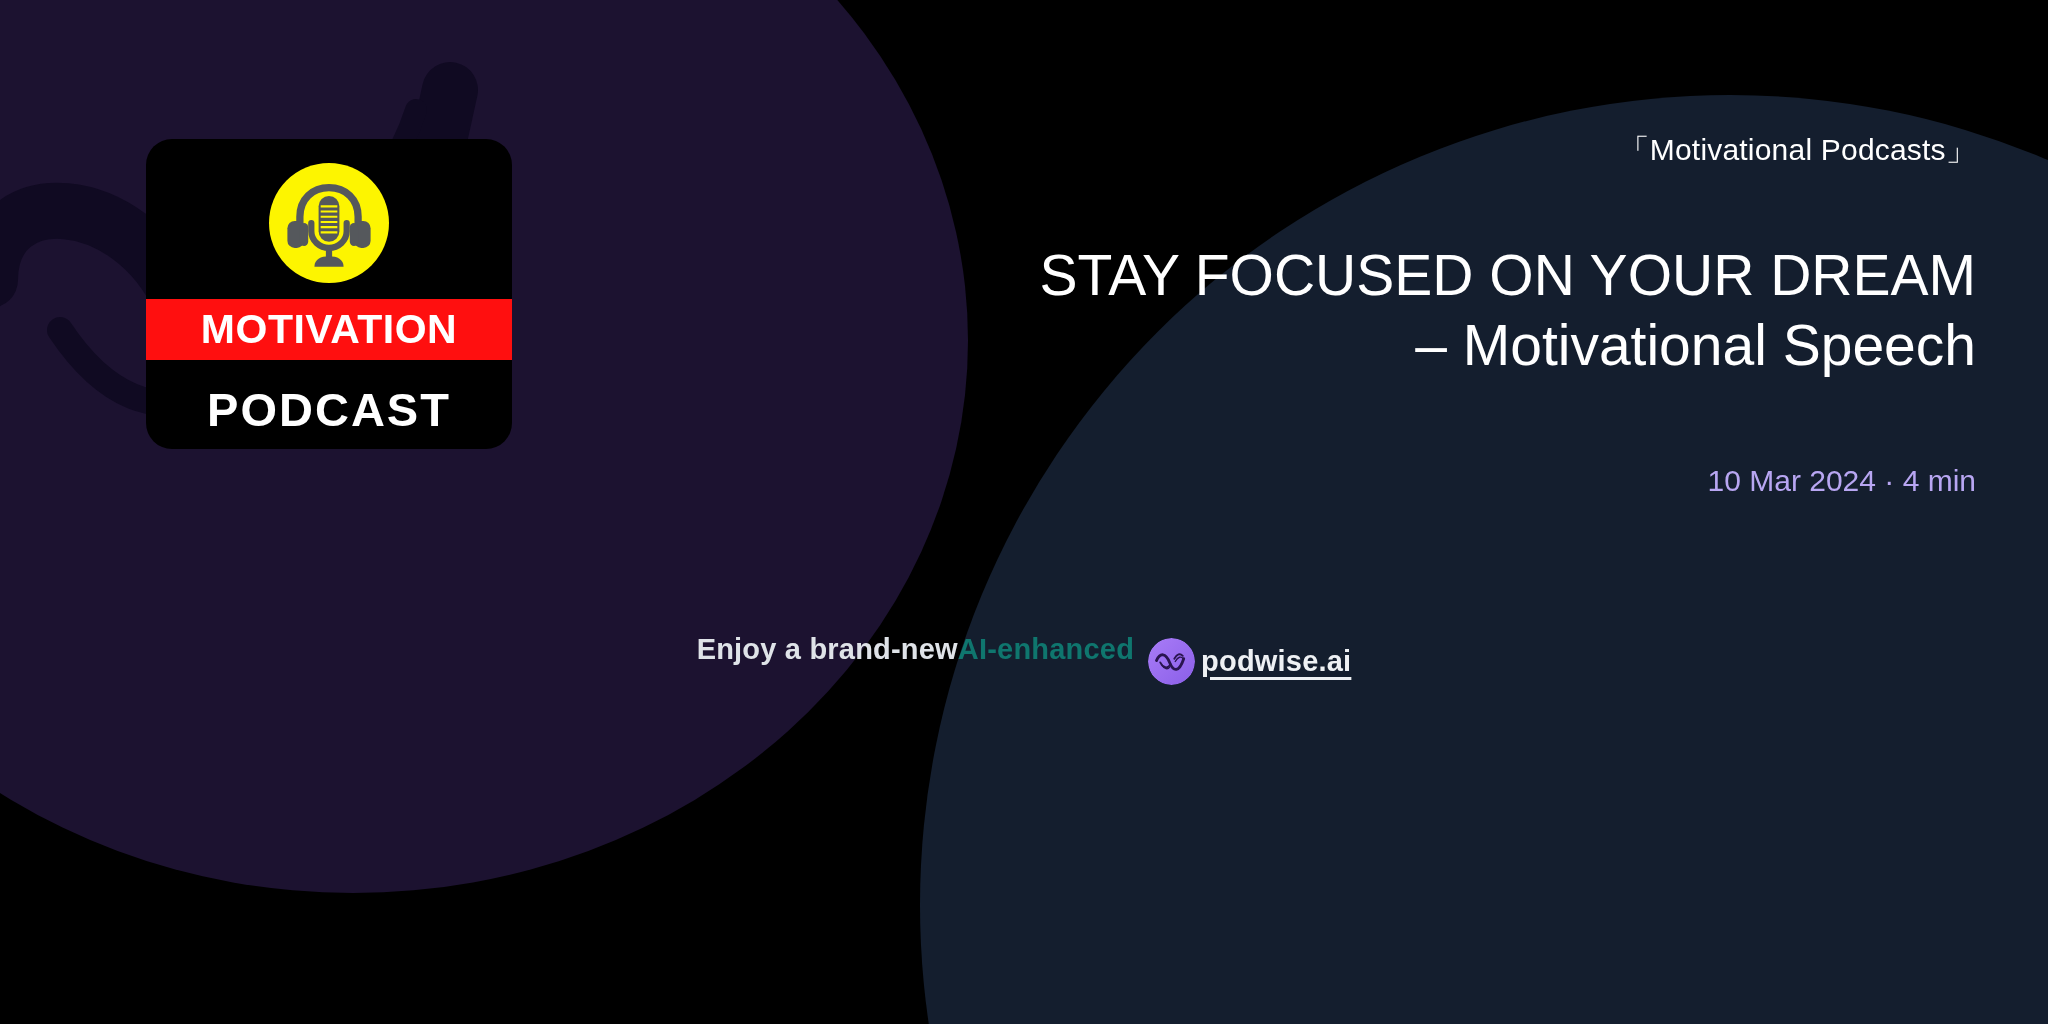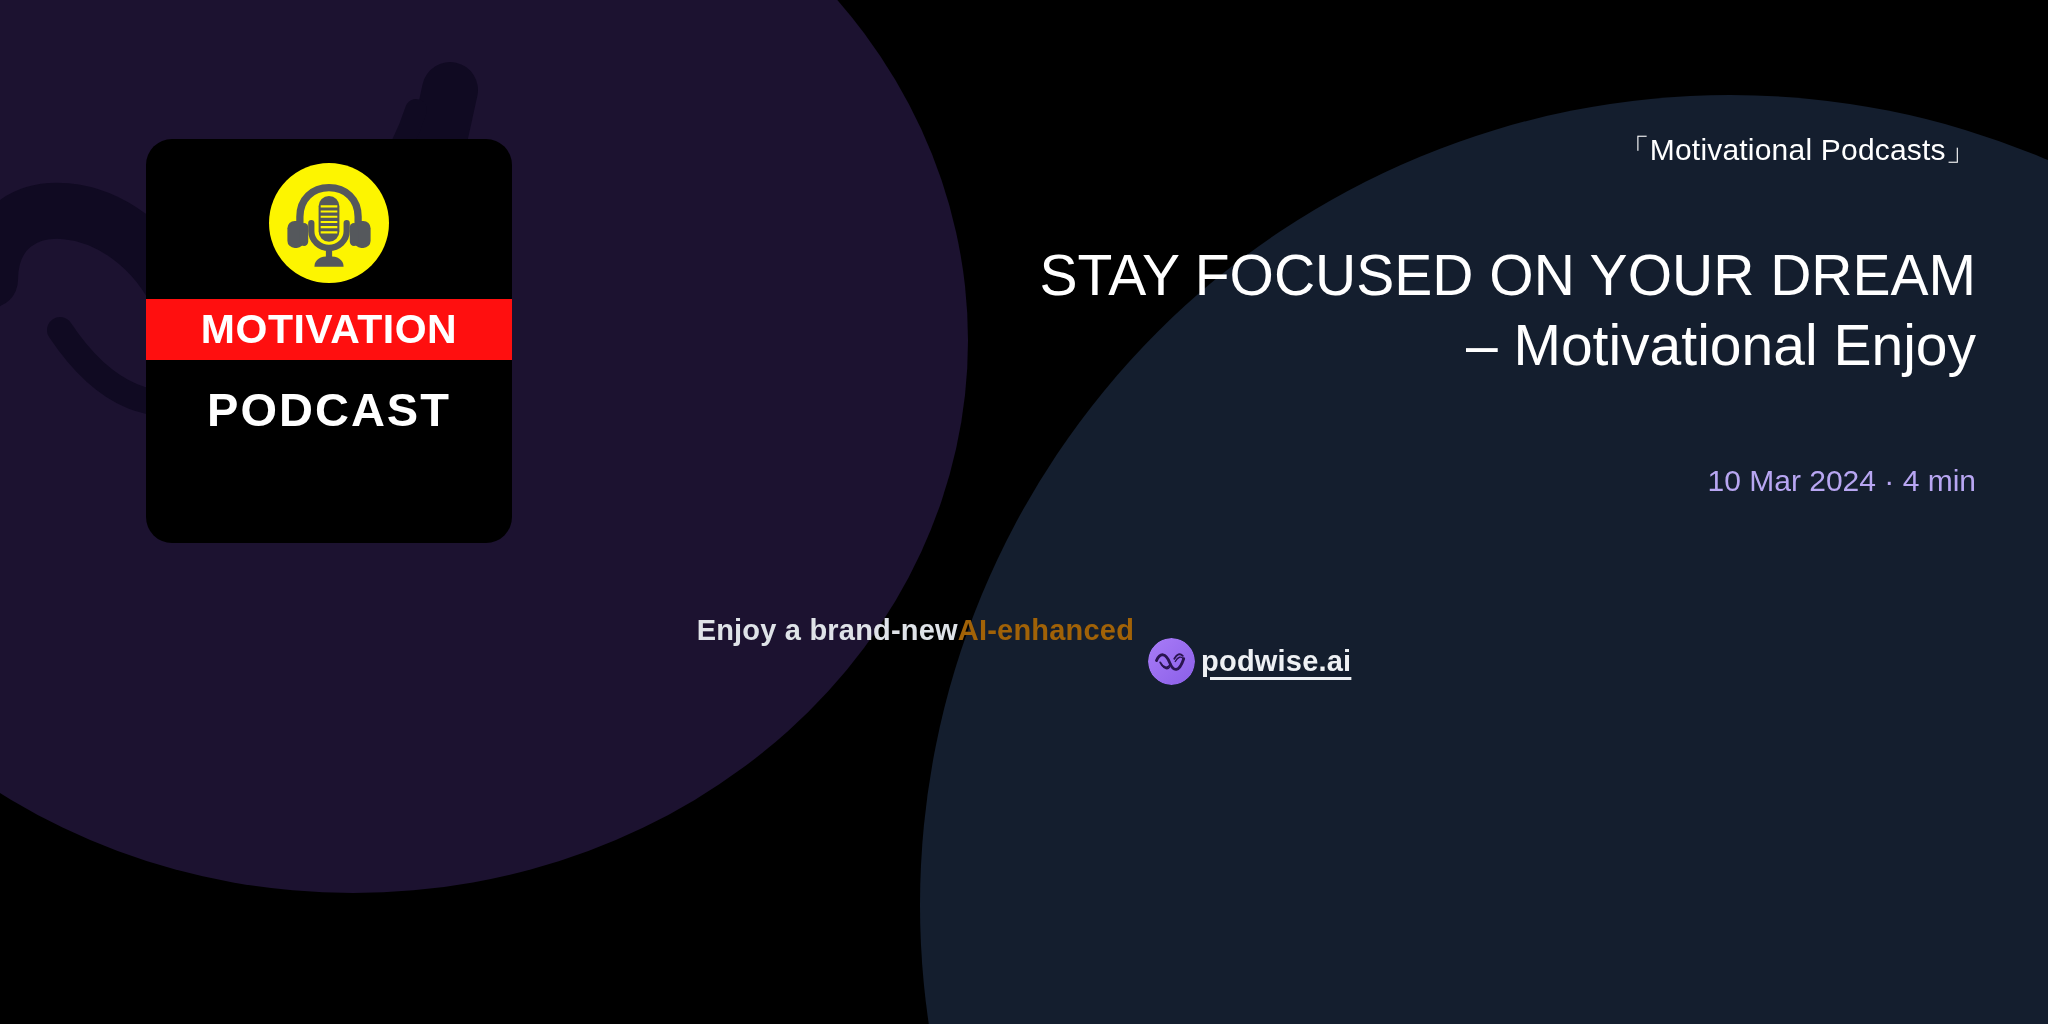--- a/index.html
+++ b/index.html
@@ -17,21 +17,21 @@
   }
   #blob-navy{
     position:absolute;left:920px;top:95px;width:1620px;height:1620px;
     border-radius:50%;
     background:#141e2e;
   }
   #wave-deco{position:absolute;left:-70px;top:30px;width:640px;height:560px;opacity:1;}
 
   
   #artwork{
-    position:absolute;left:146px;top:139px;width:366px;height:404px;
+    position:absolute;left:146px;top:139px;width:366px;height:310px;
     border-radius:26px;background:#000000;overflow:hidden;
     display:flex;flex-direction:column;
   }
   #artwork-top{flex:0 0 160px;position:relative;display:flex;align-items:center;justify-content:center;}
   #mic-badge{width:120px;height:120px;border-radius:50%;background:#fdf500;
              display:flex;align-items:center;justify-content:center;margin-top:8px;}
   #red-band{background:#ff0f0f;height:61px;display:flex;align-items:center;justify-content:center;}
   #red-band span{color:#ffffff;font-weight:bold;font-size:41px;letter-spacing:0.5px;
                  font-family:"Liberation Sans",sans-serif;white-space:nowrap;}
   #artwork-bottom{flex:1;display:flex;align-items:flex-start;justify-content:center;padding-top:22px;}
@@ -44,23 +44,23 @@
              font-family:"Liberation Sans",sans-serif;white-space:nowrap;}
   #episode-title{color:#ffffff;font-size:57px;line-height:1.23;margin:72px 0 0 0;font-weight:normal;
                  font-family:"Liberation Sans",sans-serif;}
   #episode-title .line{display:block;white-space:nowrap;}
   #meta{color:#b8a6f2;font-size:30px;margin-top:84px;font-family:"Liberation Sans",sans-serif;white-space:nowrap;}
 
   
   #footer{position:absolute;left:0;right:0;top:614px;height:70px;
           display:flex;align-items:center;justify-content:center;}
   #tagline{font-size:29px;font-weight:bold;color:#dfe3e8;letter-spacing:0.2px;
-           display:flex;gap:0;white-space:nowrap;
+           display:flex;align-items:center;gap:0;white-space:nowrap;
            font-family:"Liberation Sans",sans-serif;}
-  #tagline .hl{color:#a16207;}
+  #tagline .hl{color:#0f766e;}
   #brand-wrap{display:inline-flex;align-items:center;gap:6px;margin-left:14px;margin-top:24px;}
   #brand-mark{width:47px;height:47px;border-radius:50%;flex:0 0 auto;}
   #brand-name{color:#eef1f4;text-decoration:underline;text-underline-offset:6px;
               text-decoration-thickness:3px;font-weight:bold;font-size:29px;}
 </style>
 </head>
 <body>
 
 <div id="card">
 
@@ -109,21 +109,21 @@
     </div>
     <div id="artwork-bottom">
       <span>PODCAST</span>
     </div>
   </div>
 
   <div id="text-col">
     <p id="show-name">「Motivational Podcasts」</p>
     <h1 id="episode-title">
       <span class="line">STAY FOCUSED ON YOUR DREAM</span>
-      <span class="line">– Motivational Enjoy</span>
+      <span class="line">– Motivational Speech</span>
     </h1>
     <div id="meta">10 Mar 2024 · 4 min</div>
   </div>
 
   <div id="footer">
     <div id="tagline">
       <span>Enjoy a brand-new </span>
       <span class="hl">AI-enhanced</span>
       <span id="brand-wrap">
         <svg id="brand-mark" viewBox="0 0 100 100">

